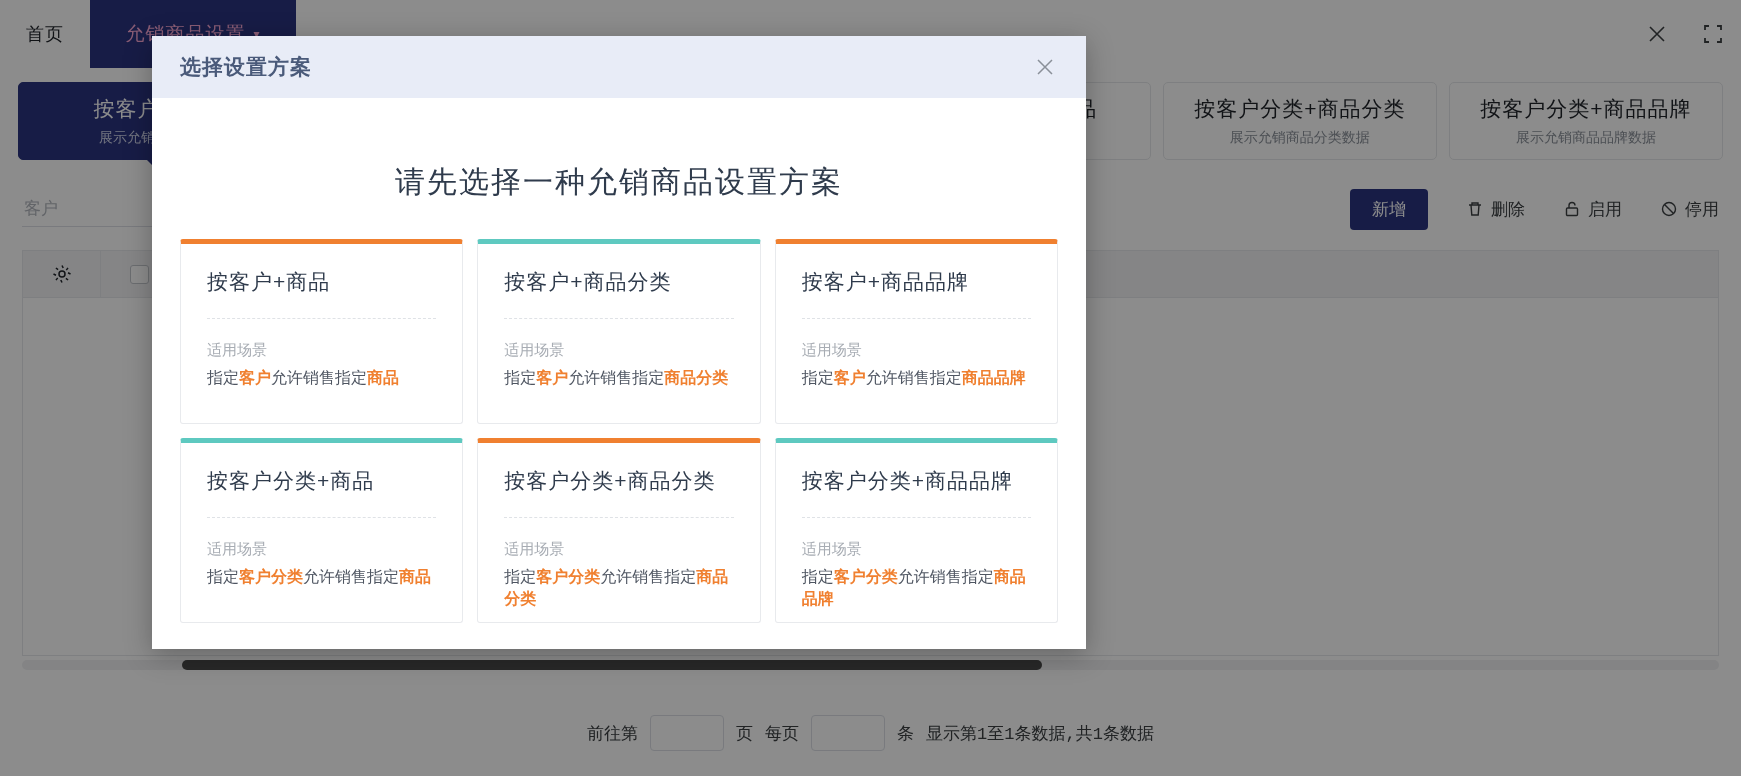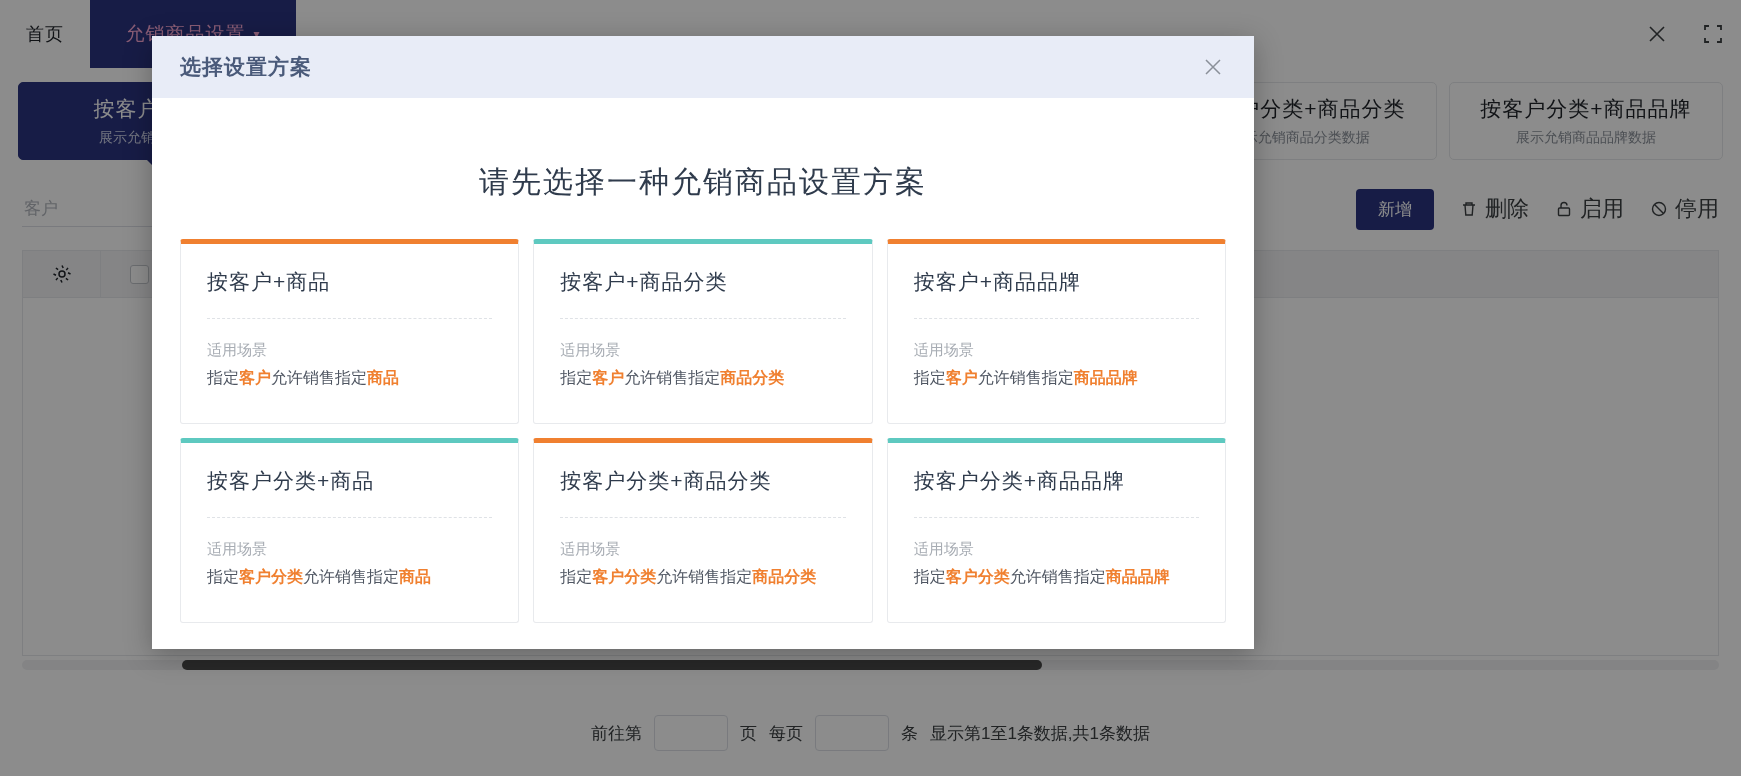--- a/index.html
+++ b/index.html
@@ -70,28 +70,28 @@
   
   .filter-row {
     position:absolute; top:176px; left:0; right:0; height:66px;
     display:flex; align-items:center; padding:0 22px;
   }
   .filter-field {
     width: 248px; border-bottom: 1px solid #dcdfe6; padding: 6px 2px;
     font-size: 17px; color:#b2b6bd;
   }
   .toolbar {
-    margin-left:auto; display:flex; align-items:center; gap:26px;
+    margin-left:auto; display:flex; align-items:center; gap:38px;
   }
   .tb-primary {
     background:#2b3480; color:#fff; border-radius:4px;
     padding:9px 22px; font-size:17px; display:flex; align-items:center; gap:6px;
   }
   .tb-btn {
-    display:flex; align-items:center; gap:7px; font-size:22px; color:#3c4043;
+    display:flex; align-items:center; gap:7px; font-size:17px; color:#3c4043;
   }
   .tb-btn svg { display:block; }
 
   
   .table-head {
     position:absolute; top:250px; left:22px; right:22px; height:48px;
     background:#f2f3f5; display:flex; align-items:stretch;
     border:1px solid #e6e8eb;
   }
   .th {
@@ -116,34 +116,34 @@
   }
   .hscroll-thumb {
     position:absolute; left:160px; width:860px; top:0; height:10px;
     background:#4a4a4a; border-radius:5px;
   }
 
   
   .pagination {
     position:absolute; left:0; right:0; bottom:0; height:86px;
     display:flex; align-items:center; justify-content:center; gap:12px;
-    font-size:17px; color:#3c4043;
+    font-size:17px; color:#3c4043;font-family:Liberation Mono, monospace;
   }
   .page-input {
     width:74px; height:36px; border:1px solid #dcdfe6; border-radius:4px; background:#fff;
   }
 
   
   #overlay {
     position:absolute; inset:0; background:rgba(0,0,0,0.45);
   }
 
   
   #modal {
-    position:absolute; left:152px; top:36px; width:1102px; height:613px;
+    position:absolute; left:152px; top:36px; width:934px; height:613px;
     background:#ffffff; box-shadow:0 6px 26px rgba(0,0,0,.28);
     display:flex; flex-direction:column;
   }
   .modal-head {
     height:62px; background:#e8ecf7;
     display:flex; align-items:center; padding:0 28px;
   }
   .modal-title {
     font-size:21px; color:#4a5a7a; font-weight:bold; letter-spacing:1px;
   }

